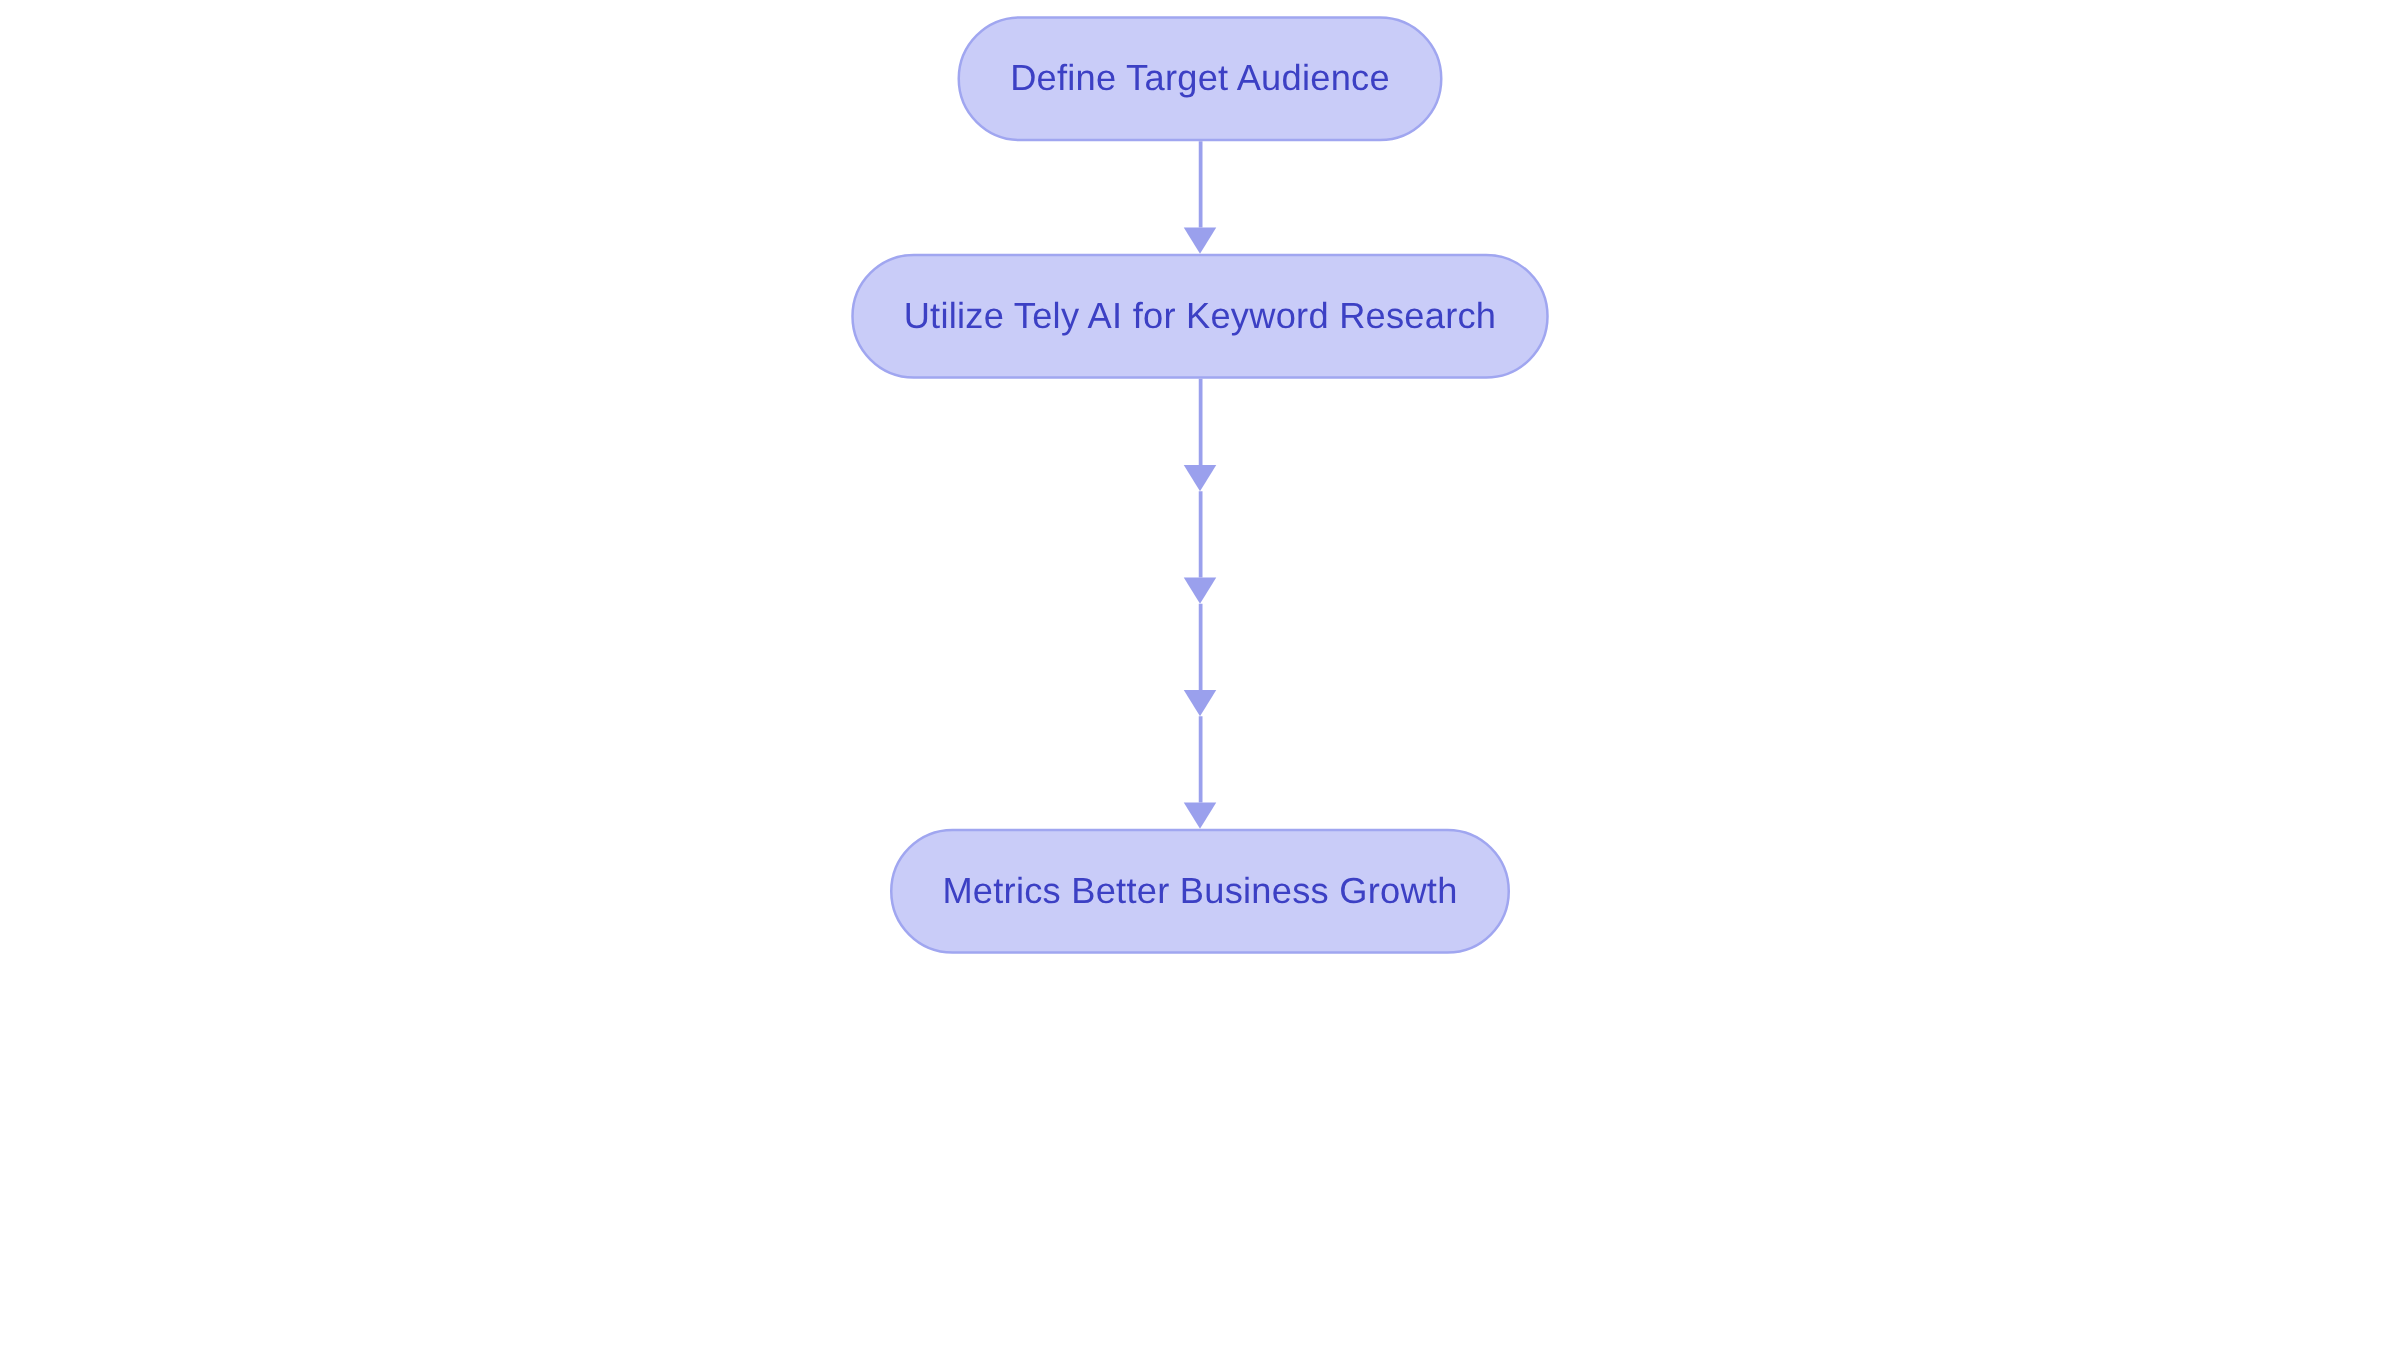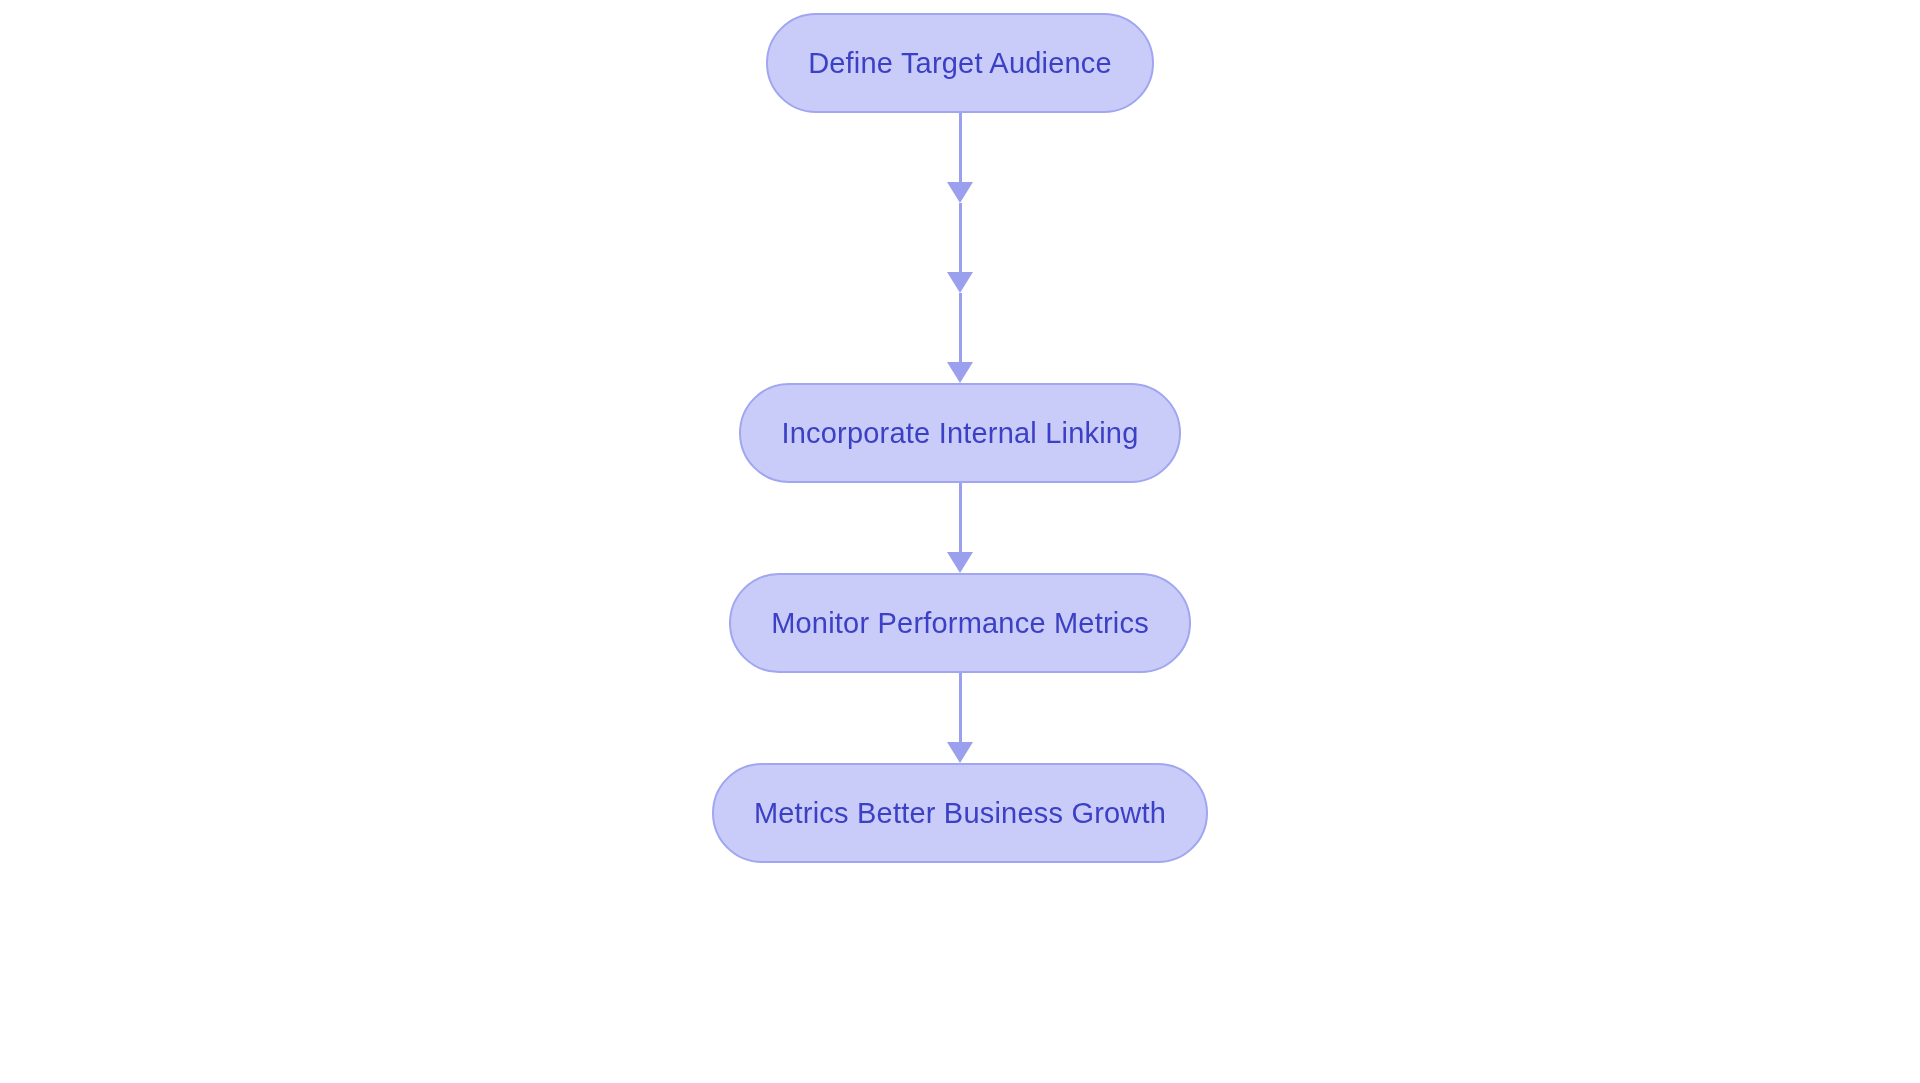--- a/index.html
+++ b/index.html
@@ -72,47 +72,44 @@
 
   <div class="flow-node">
     <span class="flow-node-label">Define Target Audience</span>
   </div>
 
   <div class="flow-arrow">
     <div class="arrow-stem"></div>
     <div class="arrow-head"></div>
   </div>
 
+  <div class="flow-node">
+    <span class="flow-node-label">Utilize Tely AI for Keyword Research</span>
+  </div>
+
+  <div class="flow-arrow">
+    <div class="arrow-stem"></div>
+    <div class="arrow-head"></div>
+  </div>
+
+
+  <div class="flow-arrow">
+    <div class="arrow-stem"></div>
+    <div class="arrow-head"></div>
+  </div>
+
 
   <div class="flow-arrow">
     <div class="arrow-stem"></div>
     <div class="arrow-head"></div>
   </div>
 
 
   <div class="flow-arrow">
     <div class="arrow-stem"></div>
     <div class="arrow-head"></div>
   </div>
 
   <div class="flow-node">
-    <span class="flow-node-label">Incorporate Internal Linking</span>
-  </div>
-
-  <div class="flow-arrow">
-    <div class="arrow-stem"></div>
-    <div class="arrow-head"></div>
-  </div>
-
-  <div class="flow-node">
-    <span class="flow-node-label">Monitor Performance Metrics</span>
-  </div>
-
-  <div class="flow-arrow">
-    <div class="arrow-stem"></div>
-    <div class="arrow-head"></div>
-  </div>
-
-  <div class="flow-node">
     <span class="flow-node-label">Metrics Better Business Growth</span>
   </div>
 
 </div>
 
 </body></html>

